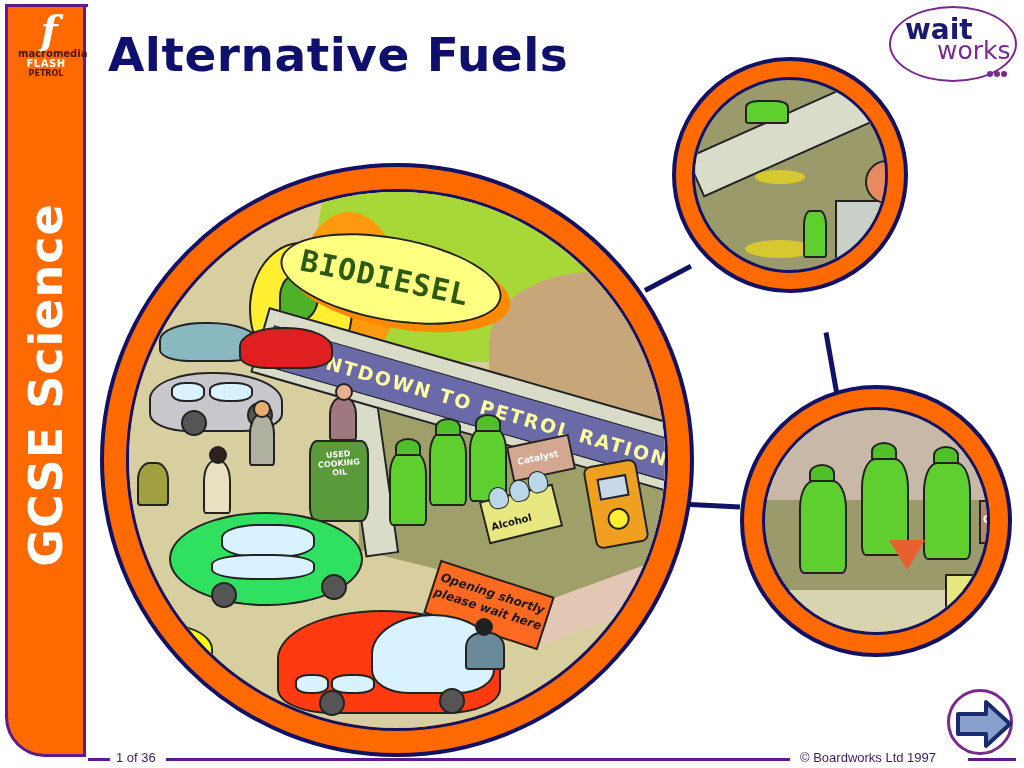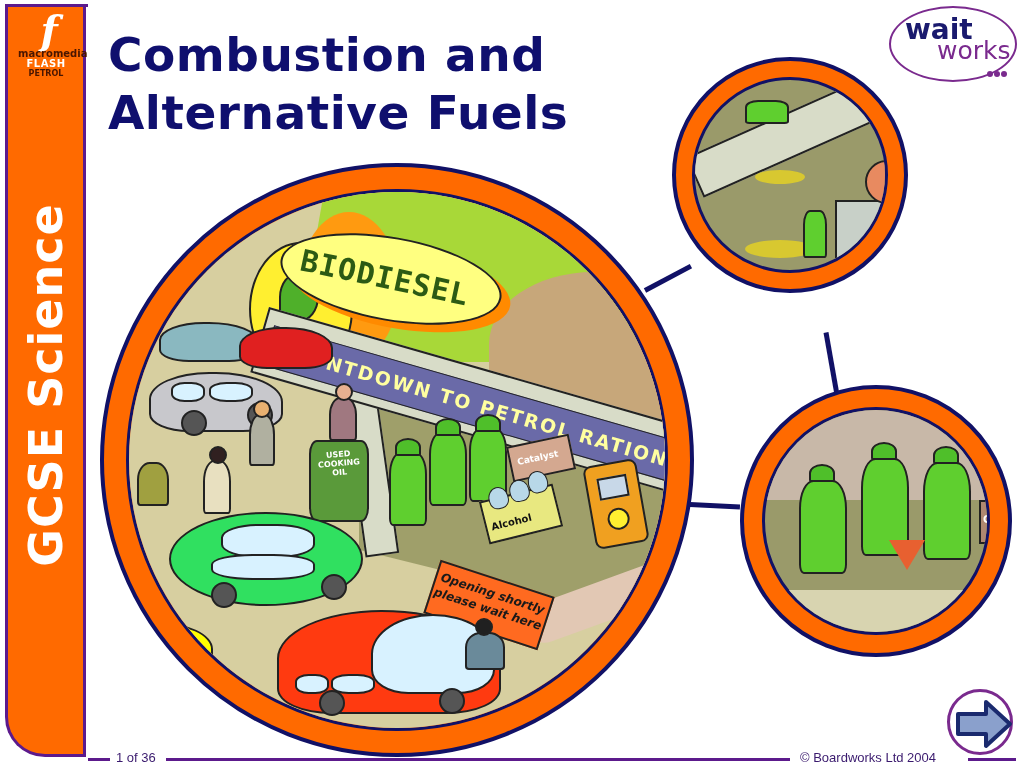--- a/index.html
+++ b/index.html
@@ -102,21 +102,20 @@
 <div class="sidebar-top-border"></div>
 <div class="flash-badge">
   <span class="flash-glyph">f</span>
   <span class="flash-line1">macromedia</span>
   <span class="flash-line2">FLASH</span>
   <span class="flash-line3">PETROL</span>
 </div>
 <div class="gcse-text">GCSE Science</div>
 
 <div class="title">
-  <div>Combustion and</div>
   <div>Alternative Fuels</div>
 </div>
 
 <div class="logo">
   <span class="logo-board">wait</span>
   <span class="logo-works">works</span>
   <span class="logo-dots"><span></span><span></span><span></span></span>
 </div>
 
 <div class="connector" style="left:645px; top:288px; width:52px; transform:rotate(-28deg);"></div>
@@ -240,29 +239,32 @@
     <div class="worker" style="left:34px; top:70px; width:44px; height:90px;">
       <div class="cap" style="left:8px; top:-18px;"></div>
     </div>
     <div class="worker" style="left:96px; top:48px; width:44px; height:94px;">
       <div class="cap" style="left:8px; top:-18px;"></div>
     </div>
     <div class="worker" style="left:158px; top:52px; width:44px; height:94px;">
       <div class="cap" style="left:8px; top:-18px;"></div>
     </div>
     <div style="position:absolute; left:124px; top:130px; width:0; height:0; border-left:18px solid transparent; border-right:18px solid transparent; border-top:30px solid #e86030;"></div>
+    <div class="crate" style="left:180px; top:164px; width:60px; height:50px; background:#e8e880;">
+      <div class="crate-label" style="left:4px; top:24px; font-size:12px; color:#111;">Alc</div>
+    </div>
     <div class="crate" style="left:214px; top:90px; width:30px; height:40px; background:#b08870;">
       <div class="crate-label" style="left:2px; top:12px; font-size:10px; color:#fff;">C</div>
     </div>
   </div>
 </div>
 
 <div class="footer-line" style="left:88px; width:22px;"></div>
 <div class="page-count">1 of 36</div>
 <div class="footer-line" style="left:166px; width:624px;"></div>
-<div class="copyright">© Boardworks Ltd 2004</div>
+<div class="copyright">© Boardworks Ltd 1997</div>
 <div class="footer-line" style="left:968px; width:48px;"></div>
 
 <div class="next-btn">
   <svg width="62" height="56" viewBox="0 0 62 56">
     <path d="M6 18 L34 18 L34 6 L58 28 L34 50 L34 38 L6 38 Z" fill="#8aa0cc" stroke="#1a2a6e" stroke-width="4" stroke-linejoin="round"></path>
   </svg>
 </div>
 
 </body></html>

